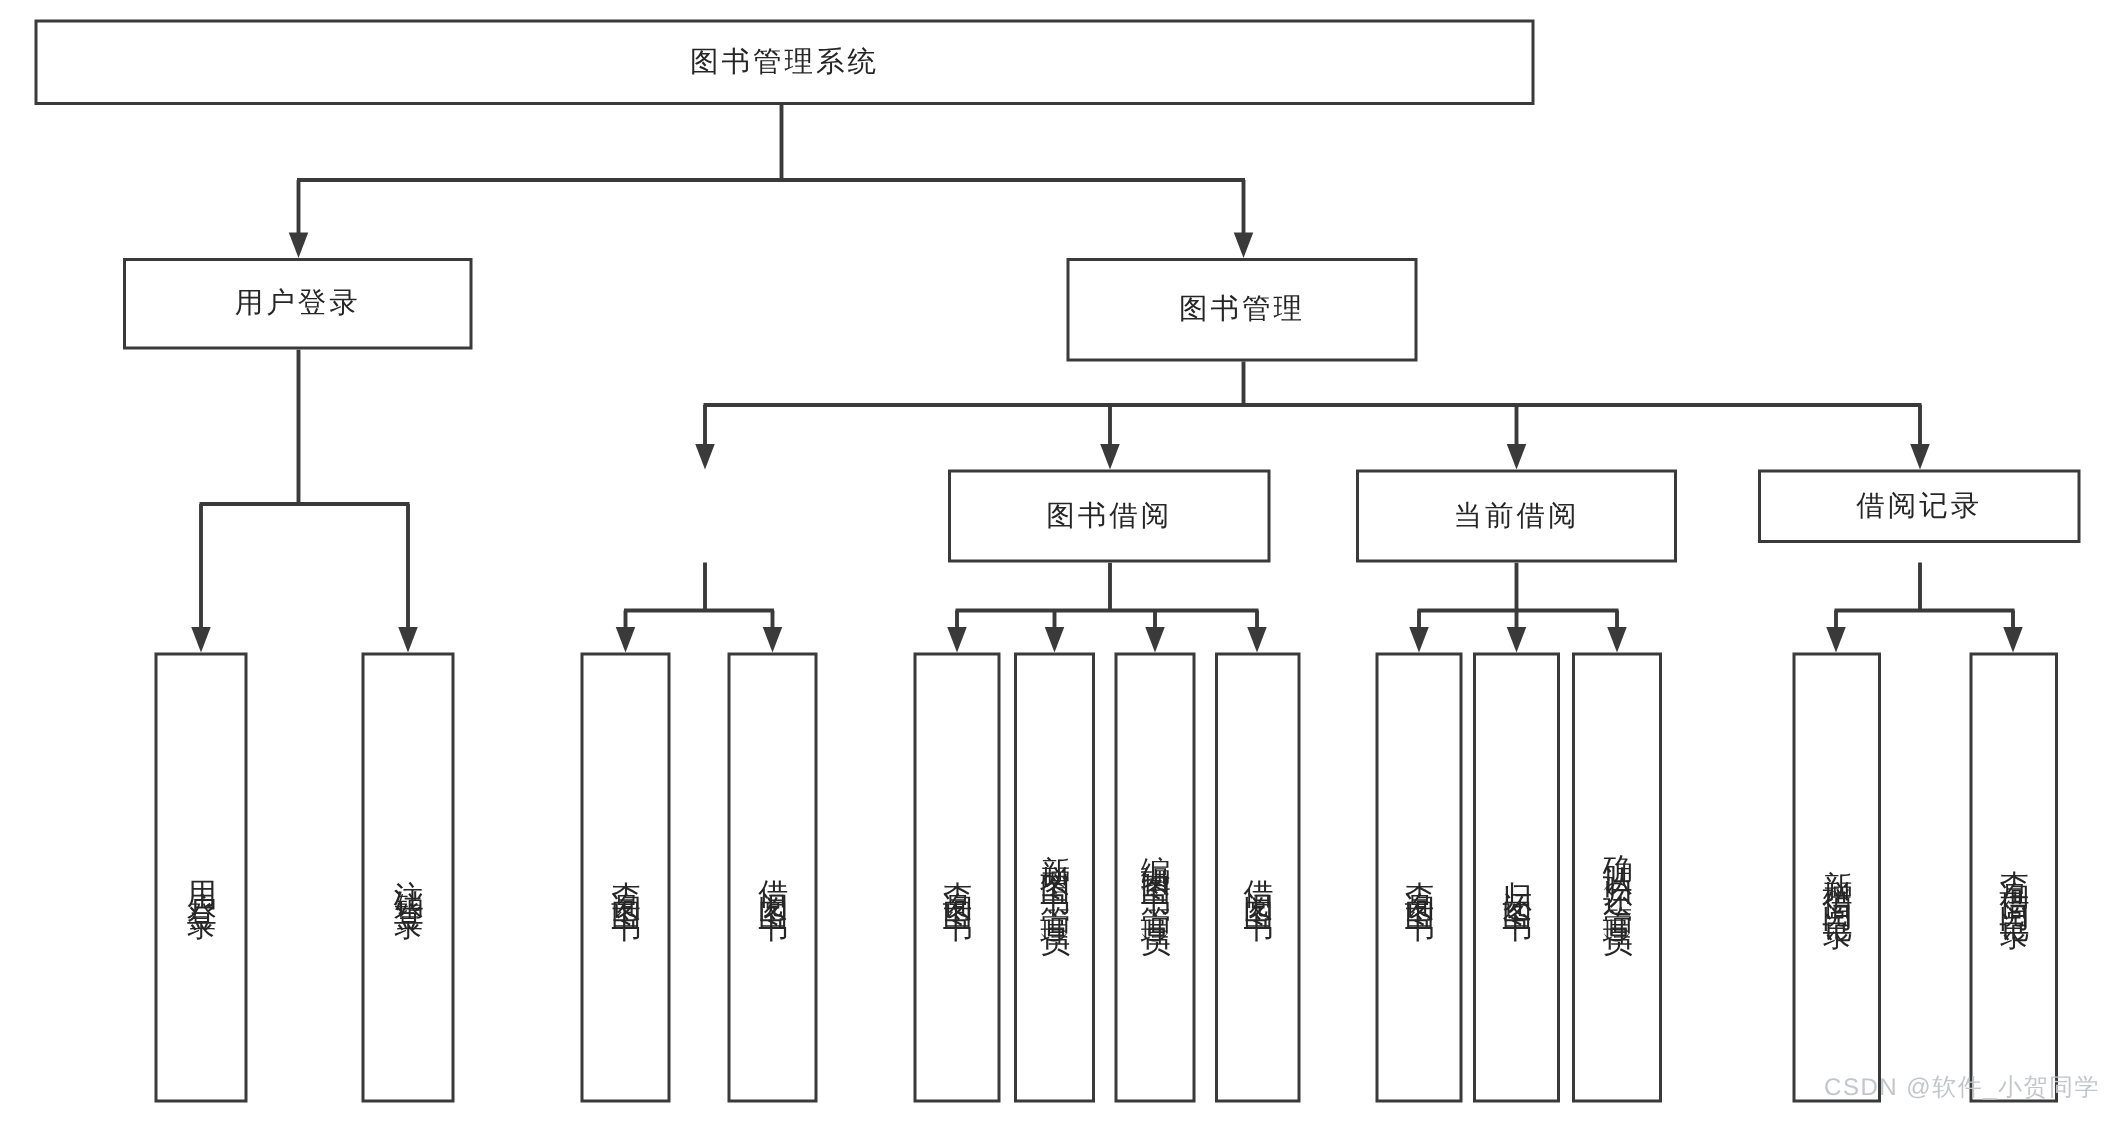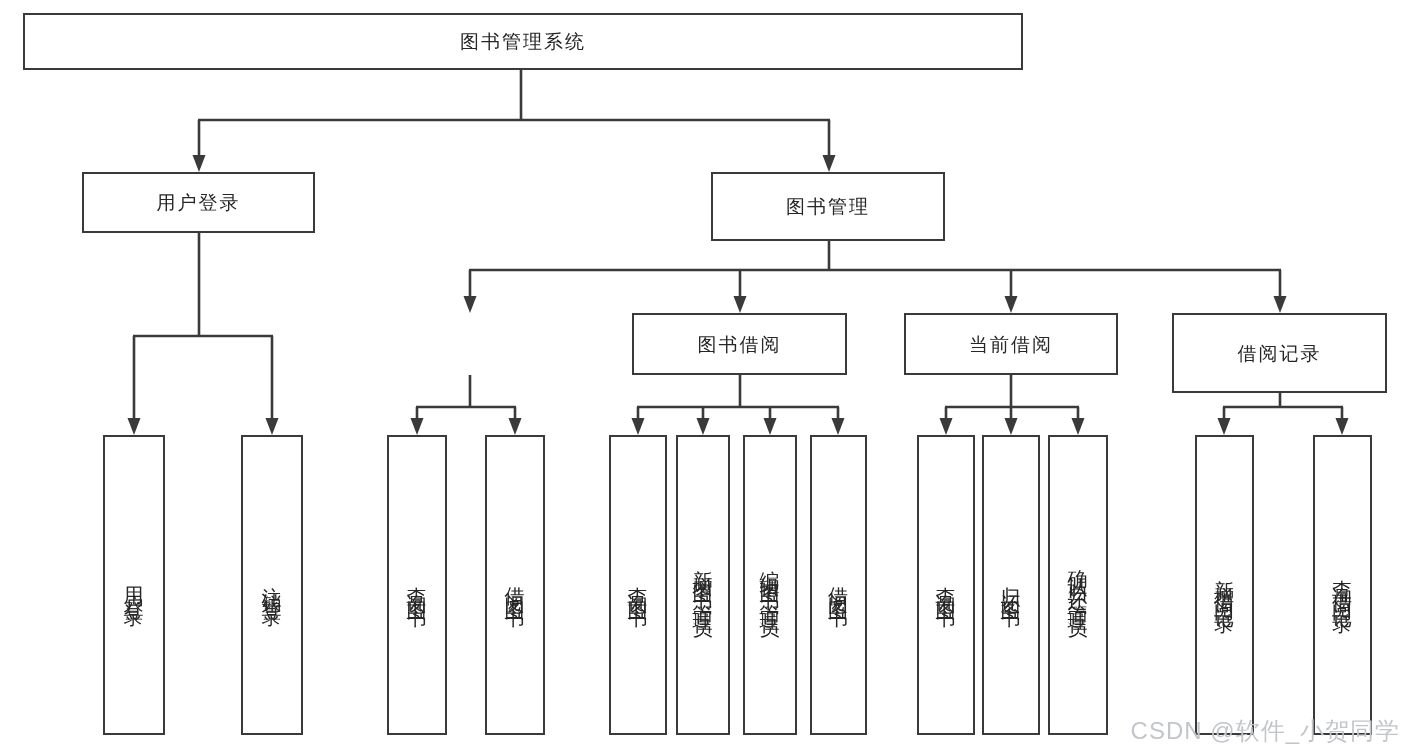--- a/index.html
+++ b/index.html
@@ -45,21 +45,21 @@
     writing-mode: vertical-lr;
     text-orientation: mixed;
     font-size: 20px;
     letter-spacing: 7px;
     line-height: 1;
   }
   .watermark {
     position: absolute;
     top: 715px;
     right: 5px;
-    font-size: 24px;
+    font-size: 16px;
     color: var(--wm);
     letter-spacing: 1px;
     z-index: 5;
     white-space: nowrap;
   }
 </style>
 </head>
 <body>
 
 <div class="stage">
@@ -119,21 +119,21 @@
       <polygon points="1335.5,418 1348.5,418 1342,435" fill="#3a3a3a"></polygon>
     </svg>
 
   <div class="box h" style="left:23px; top:13px; width:1000px; height:57px;">图书管理系统</div>
 
   <div class="box h" style="left:82px; top:172px; width:233px; height:61px;">用户登录</div>
   <div class="box h" style="left:711px; top:172px; width:234px; height:69px;">图书管理</div>
 
   <div class="box h" style="left:904px; top:313px; width:214px; height:62px;">当前借阅</div>
   <div class="box h" style="left:632px; top:313px; width:215px; height:62px;">图书借阅</div>
-  <div class="box h" style="left:1172px; top:313px; width:215px; height:80px;">借阅记录</div>
+  <div class="box h" style="left:1172px; top:313px; width:215px; height:49px;">借阅记录</div>
 
   <div class="box v" style="left:103px; top:435px; width:62px; height:300px;">用户登录</div>
   <div class="box v" style="left:241px; top:435px; width:62px; height:300px;">注销登录</div>
 
   <div class="box v" style="left:387px; top:435px; width:60px; height:300px;">查询图书</div>
   <div class="box v" style="left:485px; top:435px; width:60px; height:300px;">借阅图书</div>
 
   <div class="box v" style="left:609px; top:435px; width:58px; height:300px;">查询图书</div>
   <div class="box v" style="left:676px; top:435px; width:54px; height:300px;">新增图书（管理员）</div>
   <div class="box v" style="left:743px; top:435px; width:54px; height:300px;">编辑图书（管理员）</div>

